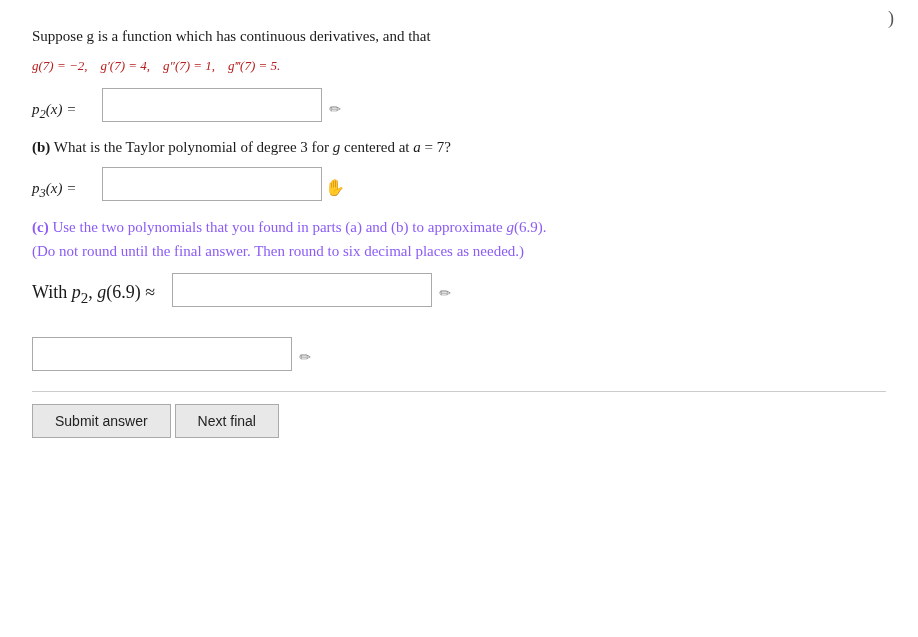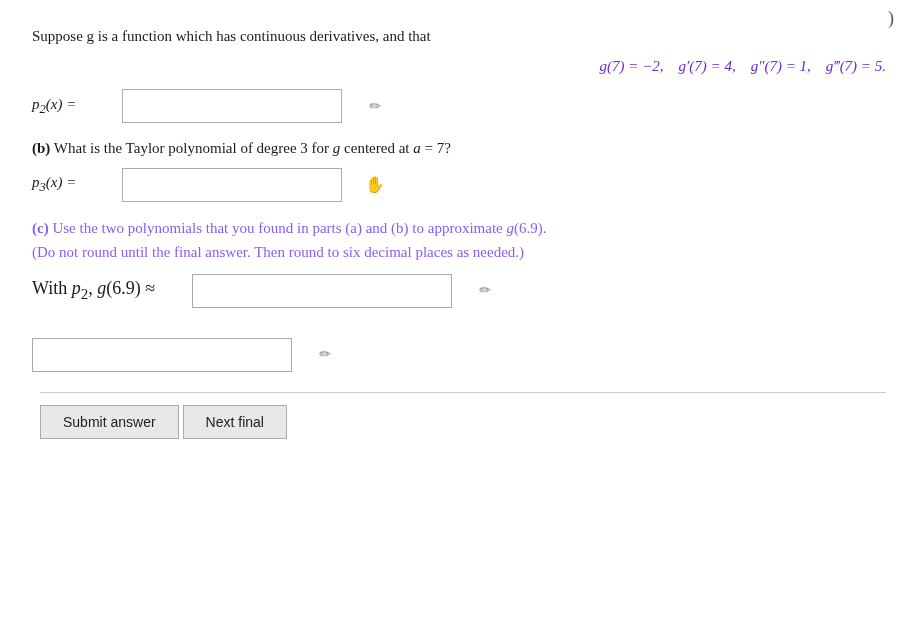--- a/index.html
+++ b/index.html
@@ -27,39 +27,39 @@
     }
 
     .problem-text {
       font-size: 15px;
       line-height: 1.6;
       color: #1a1a1a;
       margin-bottom: 4px;
     }
 
     .centered-equations {
-      text-align: right;
-      font-size: 15px;
+      text-align: left;
+      font-size: 13px;
       margin: 10px 0 14px 0;
-      color: #6d28d9;
+      color: #b91c1c;
       font-style: italic;
     }
 
     .part-header {
       font-size: 15px;
       color: #1a1a1a;
       margin-bottom: 8px;
       line-height: 1.5;
     }
 
     .answer-row {
       display: flex;
-      align-items: center;
+      align-items: flex-end;
       margin-bottom: 14px;
-      gap: 20px;
+      gap: 0;
     }
 
     .answer-label {
       font-size: 15px;
       font-style: italic;
       color: #1a1a1a;
       white-space: nowrap;
       min-width: 70px;
     }
 
@@ -105,21 +105,20 @@
       line-height: 1.6;
       margin-bottom: 10px;
     }
 
     .bottom-buttons {
       display: flex;
       gap: 0;
       margin-top: 20px;
       border-top: 1px solid #ccc;
       padding-top: 12px;
-      margin-left: 8px;
     }
 
     .btn-submit {
       background: #e8e8e8;
       border: 1px solid #aaa;
       padding: 8px 22px;
       font-size: 14px;
       font-family: Arial, sans-serif;
       cursor: pointer;
       color: #222;

